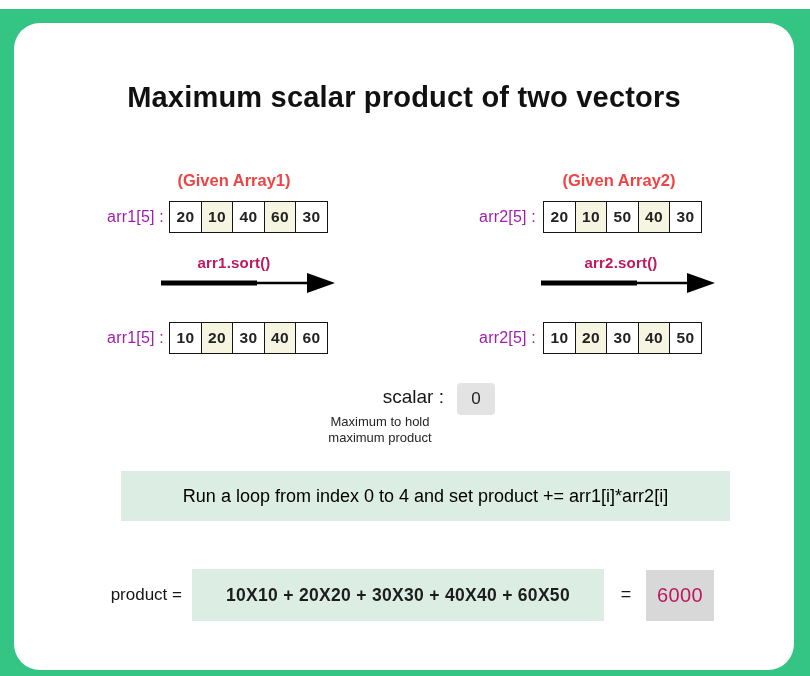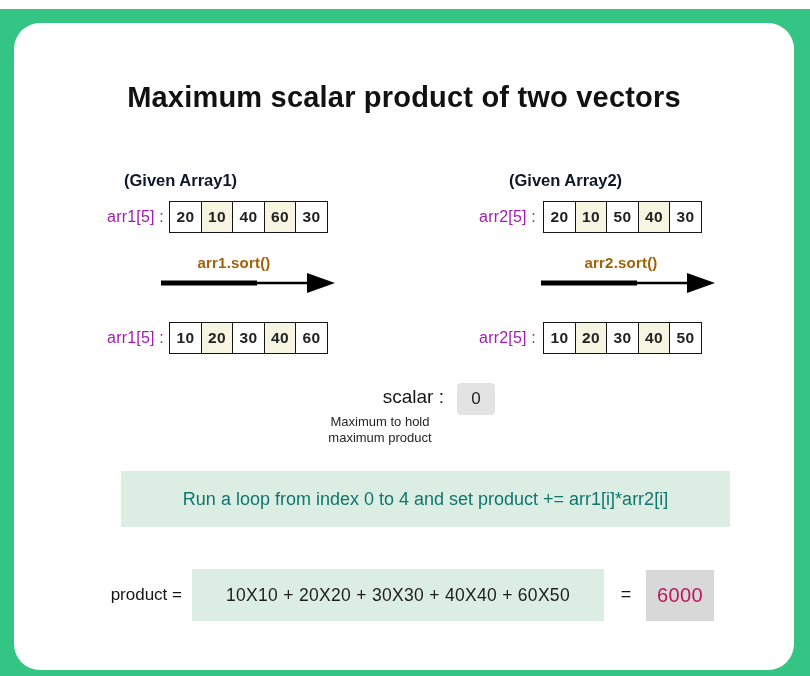--- a/index.html
+++ b/index.html
@@ -7,54 +7,54 @@
   body { font-family:"Liberation Sans", sans-serif; color:#1b1b1b; }
   .frame { position:relative; width:810px; height:676px; background:#34c585; overflow:hidden;margin-top:9px; }
   .card  { position:absolute; left:14px; top:14px; right:16px; bottom:15px;
            background:#ffffff; border-radius:26px; }
 
   .abs { position:absolute; }
 
   .title { left:0; right:0; top:58px; text-align:center; font-size:29px; font-weight:700;
            color:#111; letter-spacing:0.2px; }
 
-  .group-heading { top:148px; width:220px; font-size:16.5px; font-weight:700; color:#0f172a; }
+  .group-heading { top:148px; width:220px; text-align:center; font-size:16.5px; font-weight:700; color:#ef4444; }
   .h1 { left:110px; } .h2 { left:495px; }
 
   .arr-label { top:185px; font-size:16px; text-align:right; color:#a21caf; letter-spacing:0.2px; }
   .lbl-a1 { left:55px;  width:95px; }
   .lbl-a2 { left:428px; width:94px; }
   .arr-label.row2 { top:306px; }
 
   .cells { display:flex; top:178px;font-weight:bold; }
   .cells.row2 { top:299px; }
   .c-a1 { left:155px; } .c-a2 { left:529px; }
   .cell { width:33px; height:32px; border:1.5px solid #151515; margin-left:-1.5px;
           display:flex; align-items:center; justify-content:center;
           font-size:15.5px; letter-spacing:0.5px; color:#222; background:#fff; }
   .cell:first-child { margin-left:0; }
   .cell.hl { background:#f6f5e2; }
 
   .sort-label { top:231px; width:180px; text-align:center; font-size:15px; font-weight:700;
-                color:#a16207; letter-spacing:0.2px; }
+                color:#be185d; letter-spacing:0.2px; }
   .s1 { left:130px; } .s2 { left:517px; }
   .arrow { top:245px; width:178px; height:26px; }
   .ar1 { left:145px; } .ar2 { left:525px; }
 
   .product-label { left:280px; width:150px; top:363px; text-align:right; font-size:19px; color:#161616; }
   .product-value { left:443px; top:360px; width:38px; height:32px; background:#e3e3e3; border-radius:4px;
                    display:flex; align-items:center; justify-content:center; font-size:17px; color:#222; }
   .caption { left:280px; width:172px; top:391px; text-align:center; font-size:13px; line-height:15.5px; color:#262626; }
 
-  .instruction { left:107px; top:448px; width:609px; height:56px; background:#dcede3;
-                 display:flex; align-items:center; justify-content:center; font-size:18px; color:#0f766e; }
+  .instruction { left:107px; top:448px; width:609px; height:50px; background:#dcede3;
+                 display:flex; align-items:center; justify-content:center; font-size:18px; color:#000000; }
 
   .result-label { left:58px; width:110px; top:562px; text-align:right; font-size:17px; color:#161616; }
   .expr-box { left:178px; top:546px; width:412px; height:52px; background:#dcede3;
-              display:flex; align-items:center; justify-content:center; font-size:17.5px; letter-spacing:0.3px; color:#1d1d1d; }
+              display:flex; align-items:center; justify-content:center; font-size:17.5px; letter-spacing:0.3px; color:#1d1d1d;font-weight:bold; }
   .equals { left:598px; width:28px; top:561px; text-align:center; font-size:18px; color:#161616; }
   .result-box { left:632px; top:547px; width:68px; height:51px; background:#d8d8d8;
                 display:flex; align-items:center; justify-content:center; font-size:20px; letter-spacing:0.4px; color:#be185d; }
 </style>
 </head>
 <body>
 
 <div class="frame">
   <div class="card">
 

